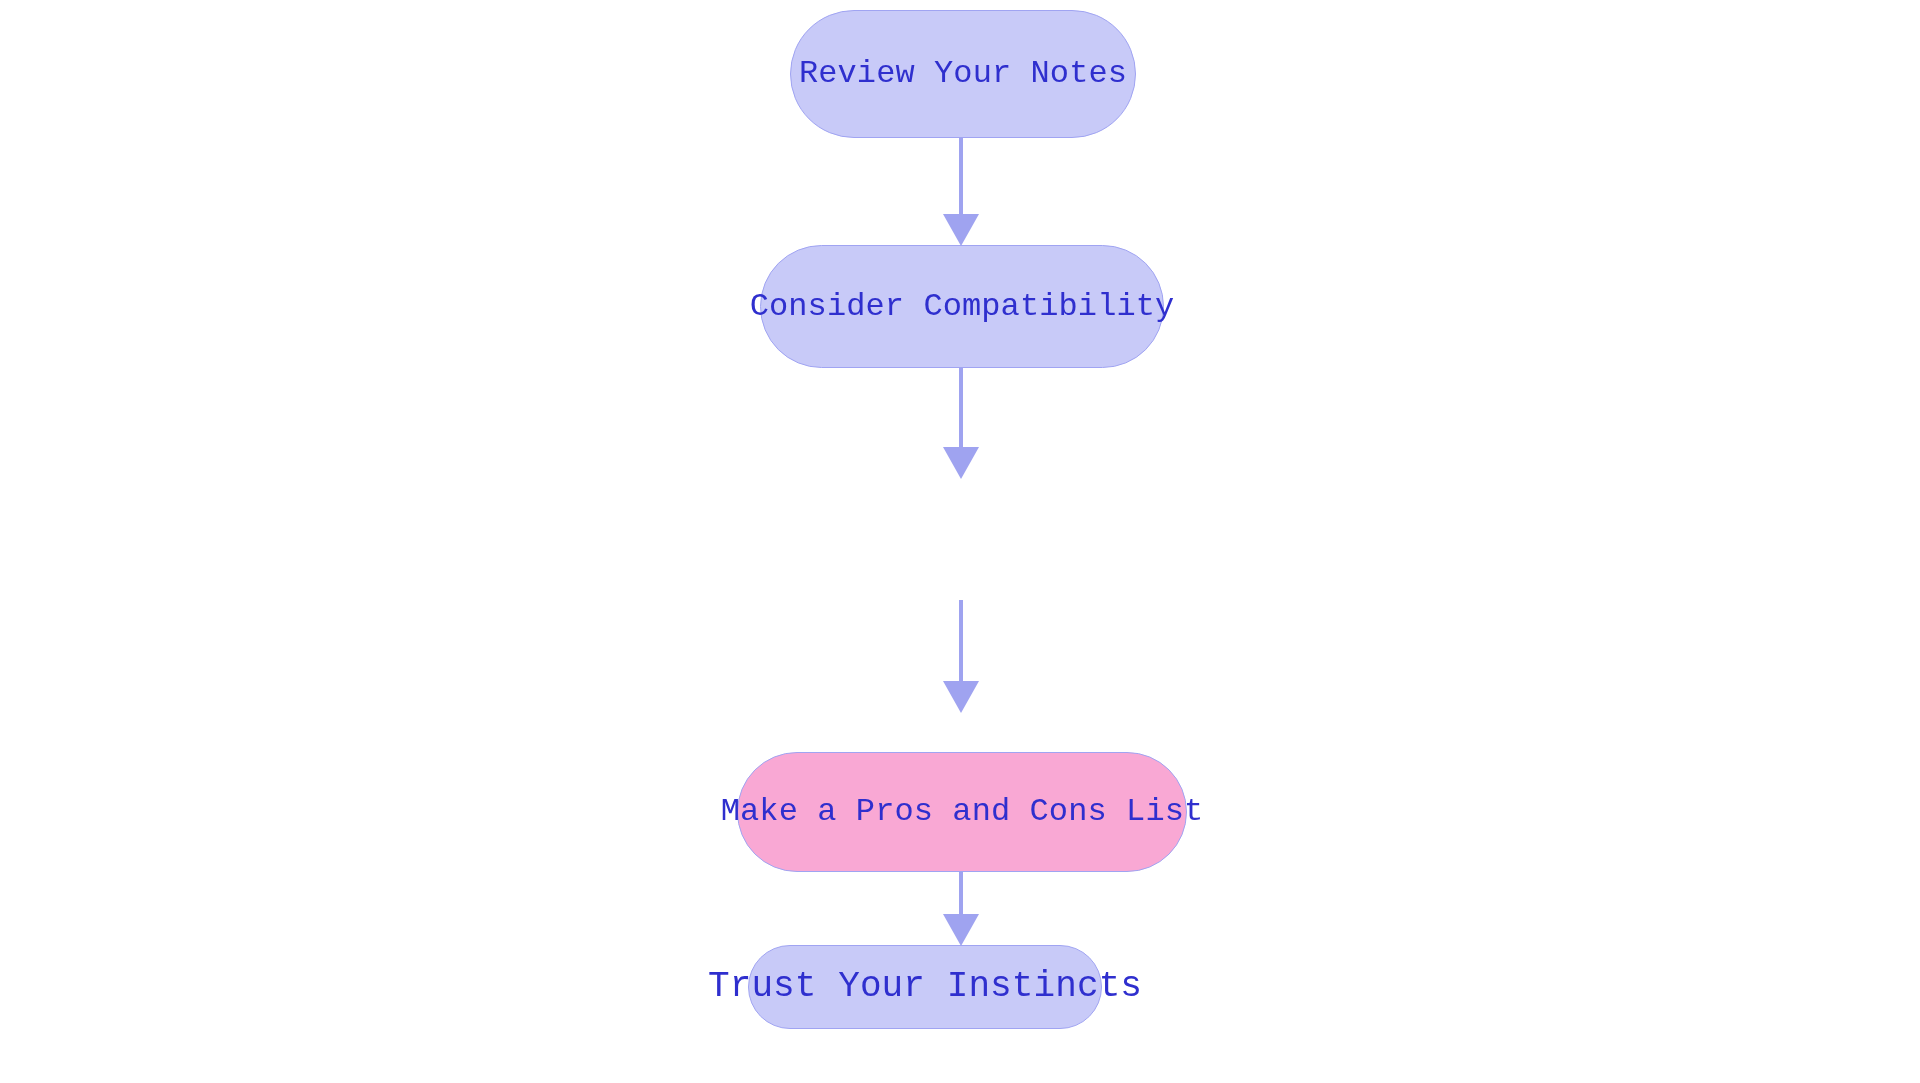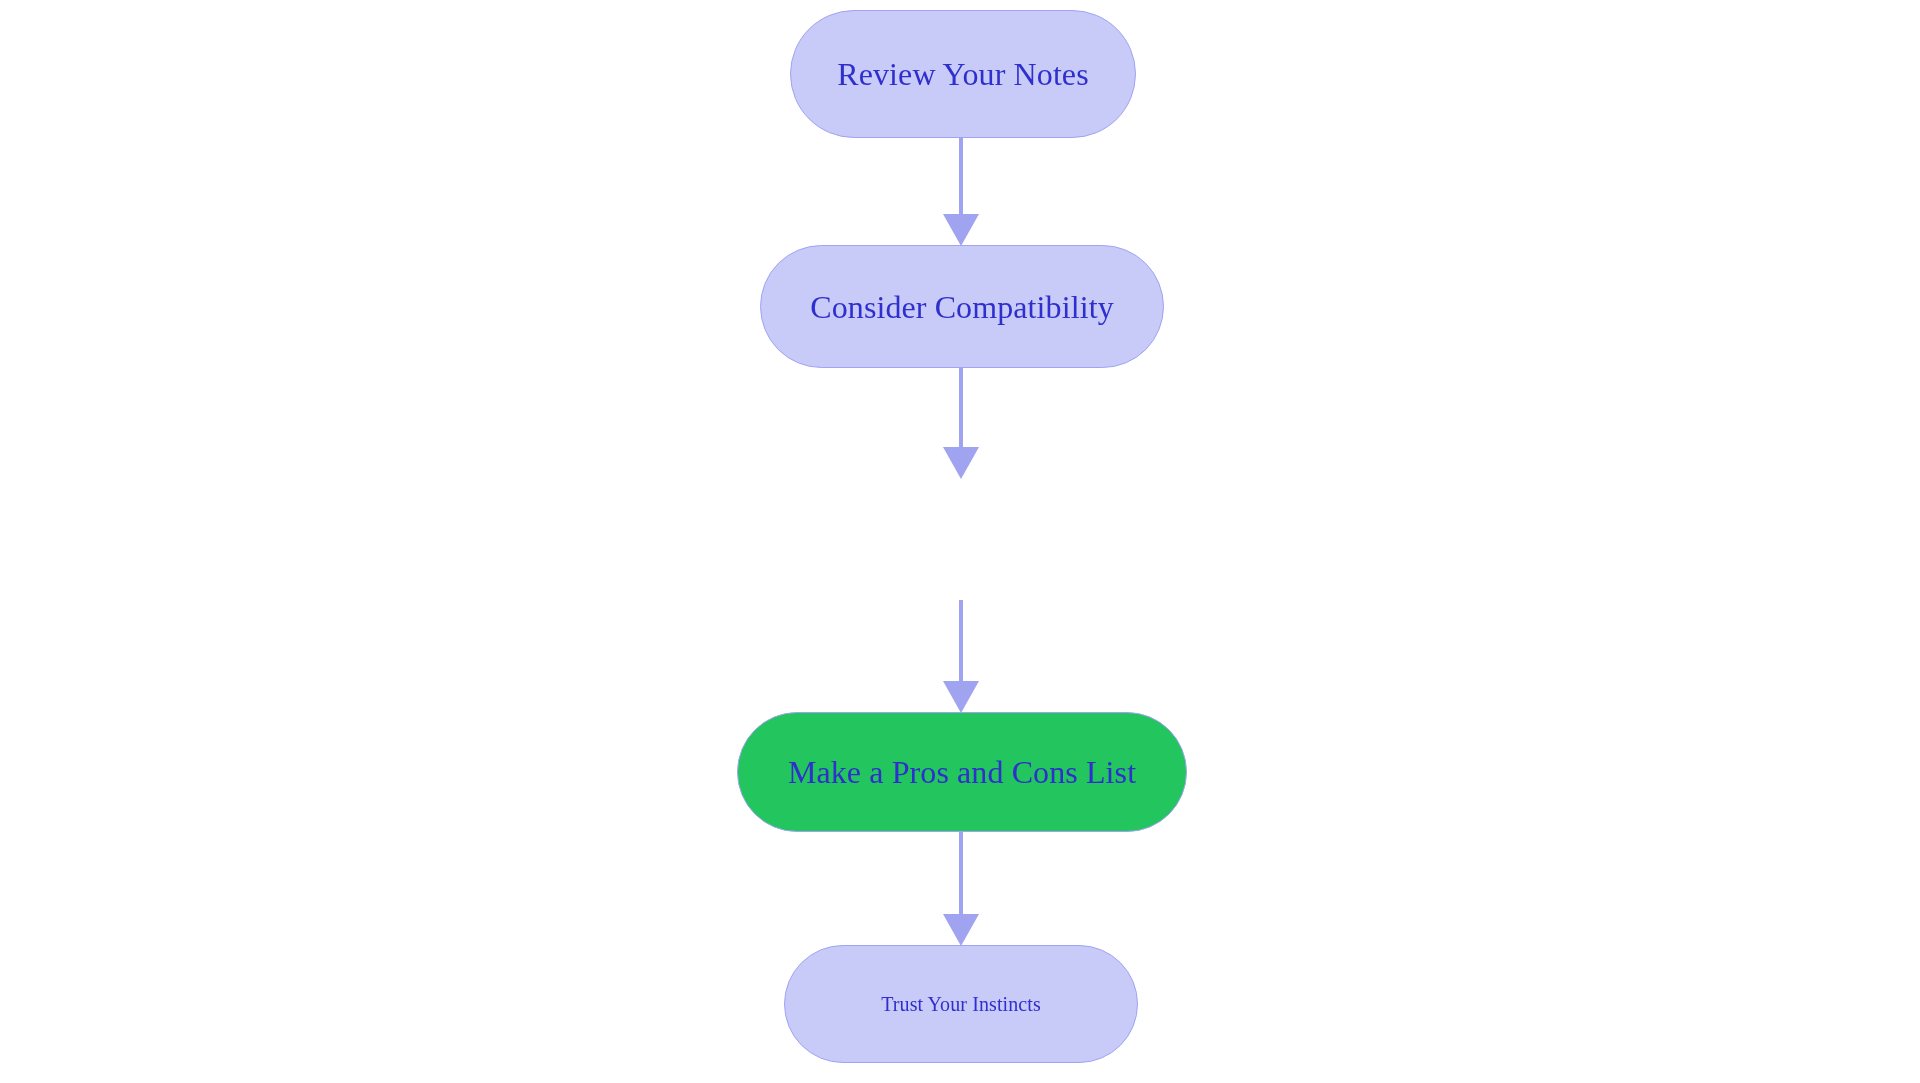--- a/index.html
+++ b/index.html
@@ -25,39 +25,39 @@
   .flow-node {
     position: absolute;
     box-sizing: border-box;
     display: flex;
     align-items: center;
     justify-content: center;
     background: #c8caf8;
     border: 1.6px solid #a0a4f2;
     border-radius: 62px;
     color: #2f2fce;
-    font-family: Liberation Serif, serif;
+    font-family: Liberation Mono, monospace;
     font-weight: 400;
     letter-spacing: 0.1px;
     white-space: nowrap;
     user-select: none;
   }
 
   .flow-node .node-label {
     display: block;
     line-height: 1;
     color: #2f2fce;
   }
 
   
   .node-1 { left: 790px;  top: 10px;   width: 346px; height: 128px; font-size: 32px; border-radius: 64px; }
   .node-2 { left: 760px;  top: 245px;  width: 404px; height: 123px; font-size: 32px; border-radius: 62px; }
   .node-3 { left: 664px;  top: 478px;  width: 596px; height: 122px; font-size: 32px; border-radius: 61px; }
   .node-4 { left: 737px;  top: 712px;  width: 450px; height: 120px; font-size: 32px; border-radius: 60px; }
-  .node-5 { left: 784px;  top: 945px;  width: 354px; height: 118px; font-size: 20px; border-radius: 59px; }
+  .node-5 { left: 748px;  top: 945px;  width: 354px; height: 84px; font-size: 36px; border-radius: 59px; }
 
   
   .flow-edge {
     position: absolute;
     left: 0;
     top: 0;
     width: 1920px;
     height: 1083px;
     pointer-events: none;
   }
@@ -100,21 +100,21 @@
 
   <div class="flow-node node-1" style="background: rgb(200, 202, 248); border-color: rgb(160, 164, 242); color: rgb(47, 47, 206);">
     <span class="node-label">Review Your Notes</span>
   </div>
 
   <div class="flow-node node-2" style="background: rgb(200, 202, 248); border-color: rgb(160, 164, 242); color: rgb(47, 47, 206);">
     <span class="node-label">Consider Compatibility</span>
   </div>
 
 
-  <div class="flow-node node-4" style="background: #22c55e; border-color: rgb(160, 164, 242); color: rgb(47, 47, 206);">
+  <div class="flow-node node-4" style="background: #f9a8d4; border-color: rgb(160, 164, 242); color: rgb(47, 47, 206); margin-top: 40px;">
     <span class="node-label">Make a Pros and Cons List</span>
   </div>
 
   <div class="flow-node node-5" style="background: rgb(200, 202, 248); border-color: rgb(160, 164, 242); color: rgb(47, 47, 206);">
     <span class="node-label">Trust Your Instincts</span>
   </div>
 
 </div>
 
 </body></html>

